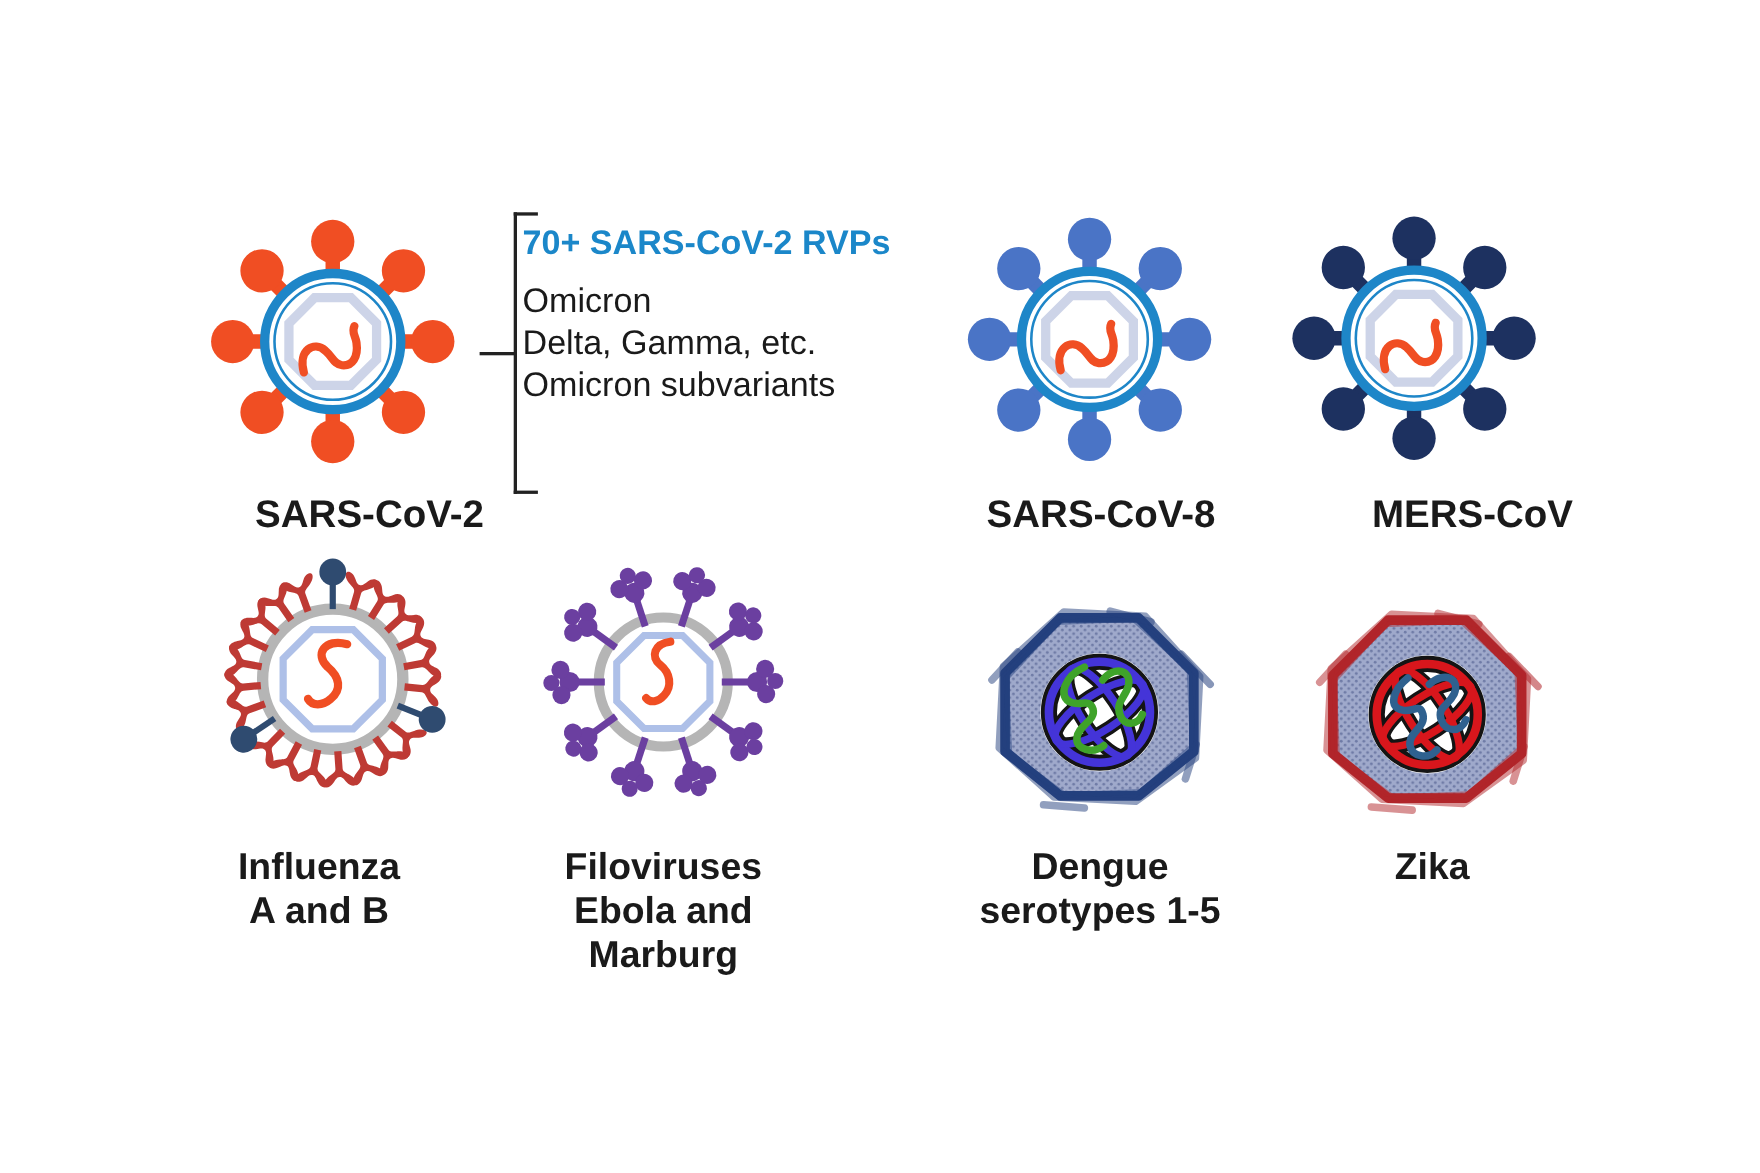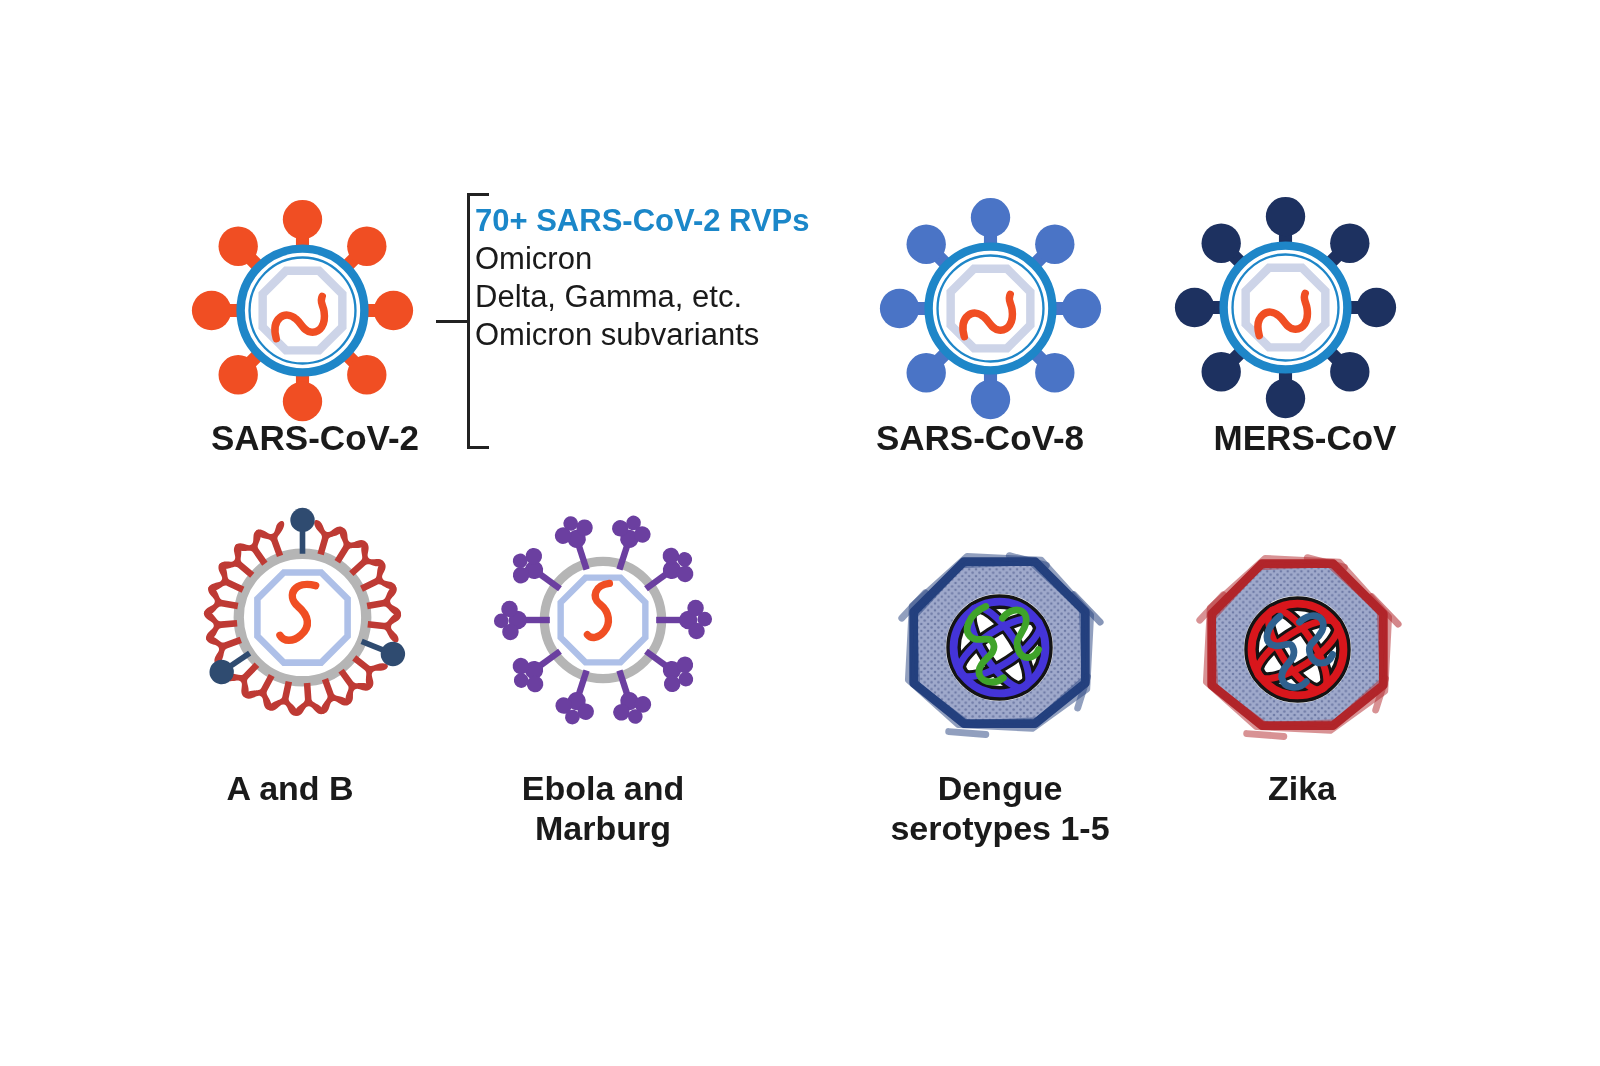--- a/index.html
+++ b/index.html
@@ -3,26 +3,26 @@
 <meta charset="utf-8">
 <style>
   html,body { margin:0; padding:0; background:#fff; }
   body {
     width:1600px; height:1066px; position:relative; overflow:hidden;
     font-family:"Liberation Sans", sans-serif; color:#1a1a1a;
   }
   .stage { position:absolute; inset:0; background:#fff; }
   .icon { position:absolute; display:block; }
   .vlabel { position:absolute; text-align:center; font-weight:700; color:#1a1a1a; }
-  .r1 { top:418px; font-size:35px; line-height:40px; }
+  .r1 { top:448px; font-size:35px; line-height:40px;text-align:right; }
   .r2 { top:768px; font-size:34px; line-height:40px; }
   .annotation { position:absolute; left:475px; top:202px; }
   .headline { font-size:31px; font-weight:700; line-height:38px; color:#1B87C9; white-space:nowrap; }
   .subhead  { font-size:31px; font-weight:700; line-height:38px; }
-  .items    { font-size:31px; font-weight:400; line-height:38px; }
+  .items    { font-size:31px; font-weight:400; line-height:38px; margin-top:15px; }
   .bracket {
     position:absolute; left:467px; top:193px; width:19px; height:250px;
     border:3px solid #222; border-right:none; background:transparent;
   }
   .connector { position:absolute; left:436px; top:320px; width:32px; height:3px; background:#222; }
   svg { overflow:visible; }
 </style>
 </head>
 <body>
 
@@ -178,20 +178,21 @@
     </g>
     <g fill="#2F4B70">
       <use href="#flu-pin"></use>
       <use href="#flu-pin" transform="rotate(112,120,120)"></use>
       <use href="#flu-pin" transform="rotate(236,120,120)"></use>
     </g>
     <polygon points="168.1,100.1 139.9,71.9 100.1,71.9 71.9,100.1 71.9,139.9 100.1,168.1 139.9,168.1 168.1,139.9" fill="#fff" stroke-width="7" stroke="#AEC0E8"></polygon>
     <path d="M134,86 C112,80 102,96 115,108 C127,118 129,130 118,139 C110,146 100,146 96,139" fill="none" stroke-width="8" stroke-linecap="round" stroke="#F04E23"></path>
   </svg>
   <div class="vlabel r2" style="left:140px;width:300px">
+    <div>Influenza</div>
     <div>A and B</div>
   </div>
 
   <svg class="icon" style="left:493px;top:510px" width="220" height="220" viewBox="0 0 240 240" role="img">
     <circle cx="120" cy="120" r="64" fill="#fff" stroke-width="10" stroke="#B5B5B5"></circle>
     <g fill="#6B3FA0">
       <use href="#filo-spike" transform="rotate(18,120,120)"></use>
       <use href="#filo-spike" transform="rotate(54,120,120)"></use>
       <use href="#filo-spike" transform="rotate(90,120,120)"></use>
       <use href="#filo-spike" transform="rotate(126,120,120)"></use>
@@ -199,20 +200,21 @@
       <use href="#filo-spike" transform="rotate(198,120,120)"></use>
       <use href="#filo-spike" transform="rotate(234,120,120)"></use>
       <use href="#filo-spike" transform="rotate(270,120,120)"></use>
       <use href="#filo-spike" transform="rotate(306,120,120)"></use>
       <use href="#filo-spike" transform="rotate(342,120,120)"></use>
     </g>
     <polygon points="166.2,100.9 139.1,73.8 100.9,73.8 73.8,100.9 73.8,139.1 100.9,166.2 139.1,166.2 166.2,139.1" fill="#fff" stroke-width="7" stroke="#AEC0E8"></polygon>
     <path d="M127,80 C111,82 107,95 117,103 C127,111 129,124 121,133 C115,140 107,141 103,136" fill="none" stroke-width="8" stroke-linecap="round" stroke="#F04E23"></path>
   </svg>
   <div class="vlabel r2" style="left:453px;width:300px">
+    <div>Filoviruses</div>
     <div>Ebola and Marburg</div>
   </div>
 
   <svg class="icon" style="left:892px;top:540px" width="215" height="215" viewBox="0 0 220 220" role="img">
     <use href="#flavi-base"></use>
     <g fill="none" stroke="#24407E">
       <use href="#flavi-border"></use>
     </g>
     <use href="#flavi-ribbons-black"></use>
     <g fill="none" stroke="#4434D8">

